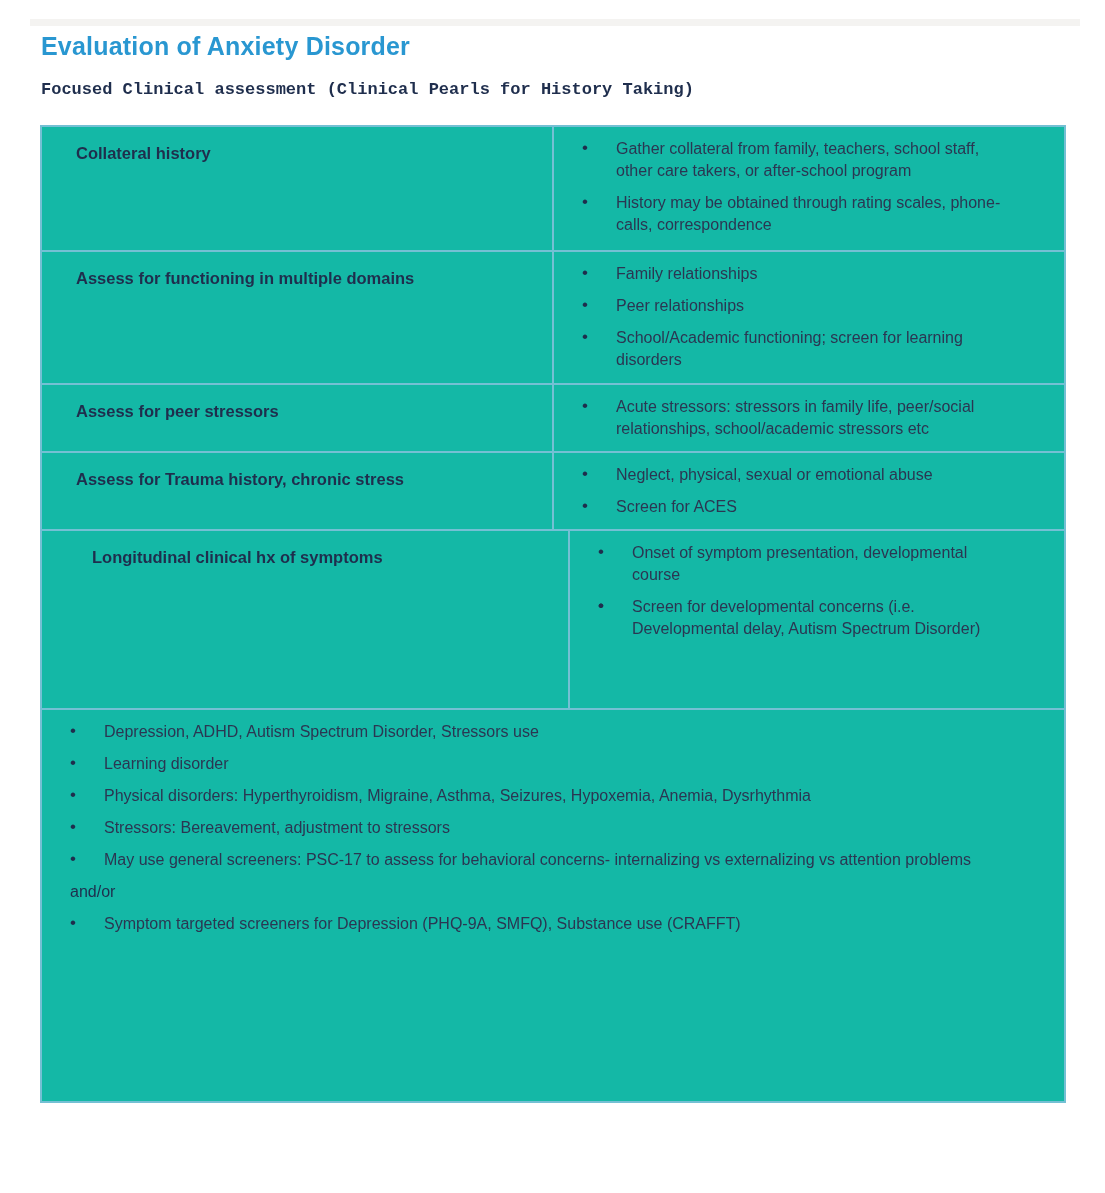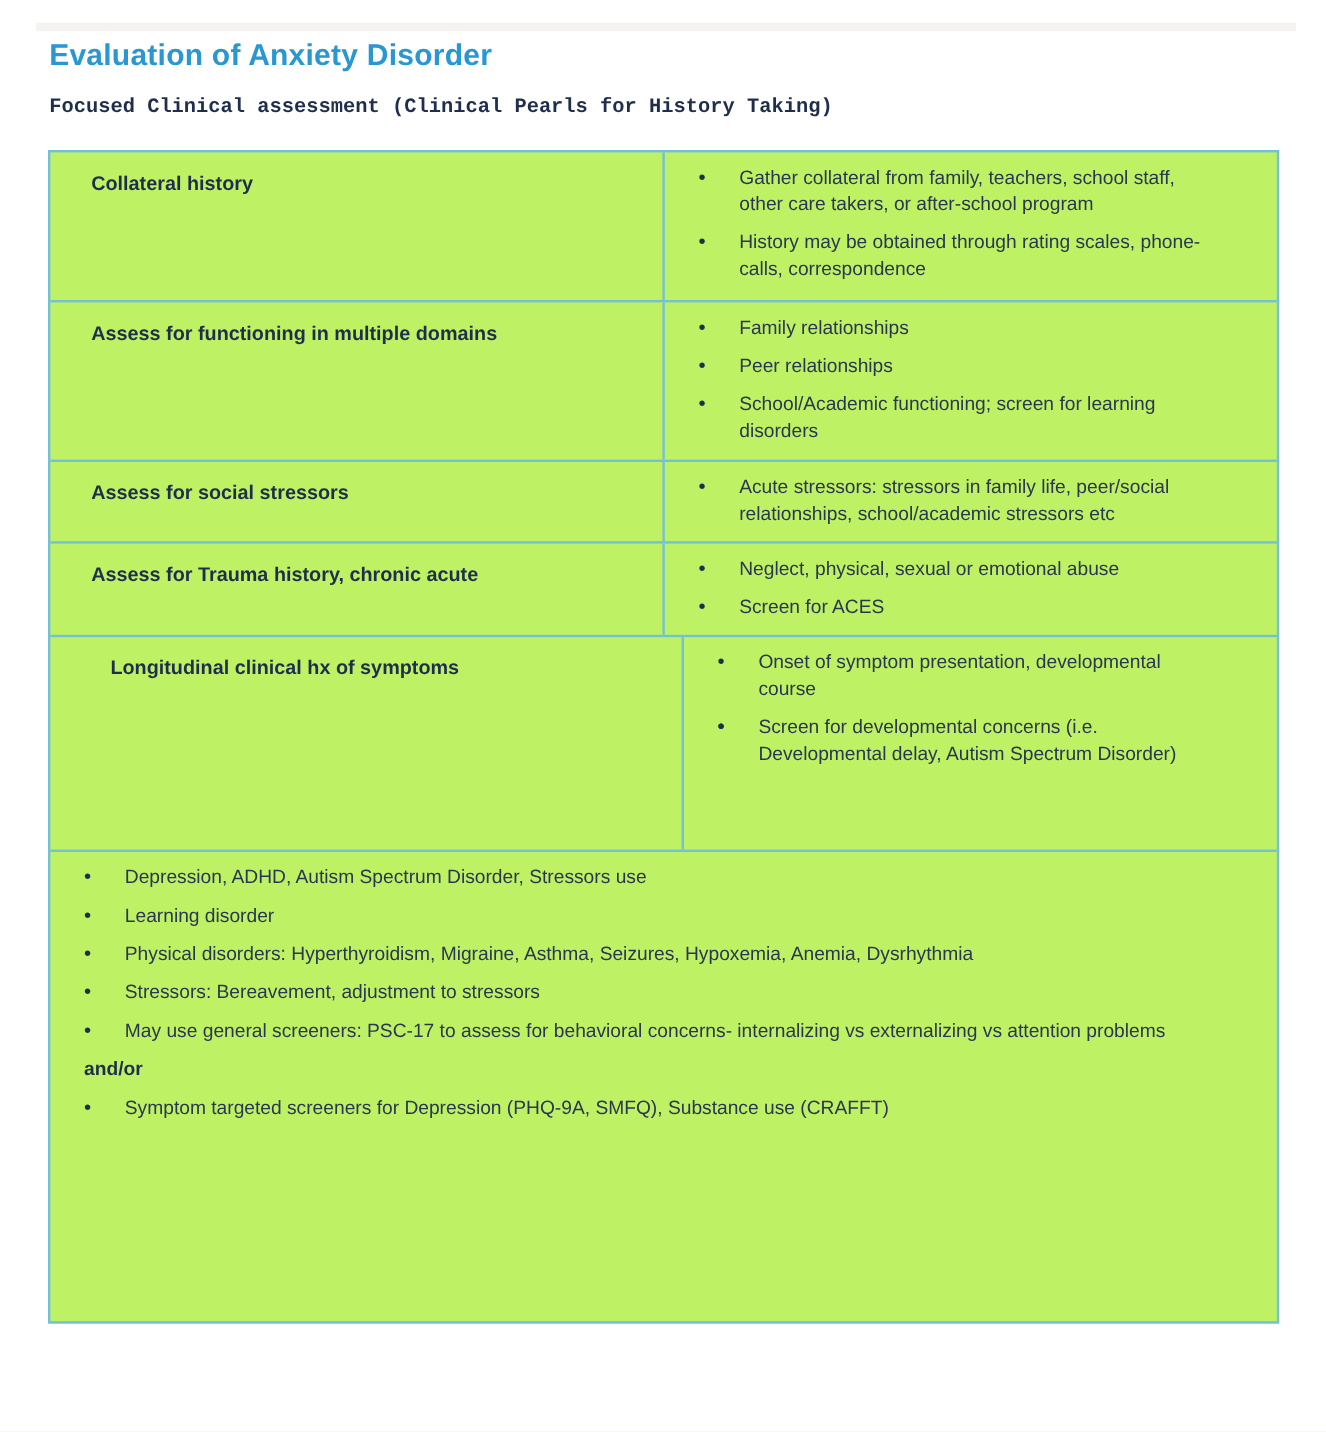--- a/index.html
+++ b/index.html
@@ -39,21 +39,21 @@
     font-size: 17px;
     font-weight: bold;
     color: var(--heading);
     font-family: Liberation Mono, monospace;
   }
   .table {
     position: absolute;
     left: 40px; top: 125px;
     width: 1026px;
     border: 2px solid var(--border);
-    background: #bef264;
+    background: #14b8a6;
   }
   .table-row {
     display: flex;
     align-items: stretch;
   }
   .table-row + .table-row { border-top: 2px solid var(--border); justify-content: flex-end; }
   .table-row:nth-child(1) { min-height: 123px; }
   .table-row:nth-child(2) { min-height: 133px; }
   .table-row:nth-child(3) { min-height: 65px; }
   .table-row:nth-child(4) { min-height: 71px; }
@@ -86,21 +86,21 @@
   .bullet-item:last-child { margin-bottom: 0; }
   .bullet-item .dot {
     position: absolute;
     left: 2px; top: -1px;
     font-size: 17px;
     color: var(--heading);
   }
   .note {
     font-size: 16px;
     line-height: 22px;
-    font-weight: bold;
+    font-weight: normal;
     color: var(--heading);
     padding-left: 2px;
     margin-bottom: 10px;
   }
 </style>
 </head>
 <body>
 
 <div class="page">
   <div class="top-strip"></div>
@@ -123,30 +123,30 @@
     </div>
     <div class="cell-right">
           <div class="bullet-item"><span class="dot">•</span><span>Family relationships</span></div>
           <div class="bullet-item"><span class="dot">•</span><span>Peer relationships</span></div>
           <div class="bullet-item"><span class="dot">•</span><span>School/Academic functioning; screen for learning disorders</span></div>
         </div>
   </div>
 
   <div class="table-row">
     <div class="cell-left">
-      <span class="row-label">Assess for social stressors</span>
+      <span class="row-label">Assess for peer stressors</span>
     </div>
     <div class="cell-right">
           <div class="bullet-item"><span class="dot">•</span><span>Acute stressors: stressors in family life, peer/social relationships, school/academic stressors etc</span></div>
         </div>
   </div>
 
   <div class="table-row">
     <div class="cell-left">
-      <span class="row-label">Assess for Trauma history, chronic acute</span>
+      <span class="row-label">Assess for Trauma history, chronic stress</span>
     </div>
     <div class="cell-right">
           <div class="bullet-item"><span class="dot">•</span><span>Neglect, physical, sexual or emotional abuse</span></div>
           <div class="bullet-item"><span class="dot">•</span><span>Screen for ACES</span></div>
         </div>
   </div>
 
   <div class="table-row">
     <div class="cell-left">
       <span class="row-label">Longitudinal clinical hx of symptoms</span>

